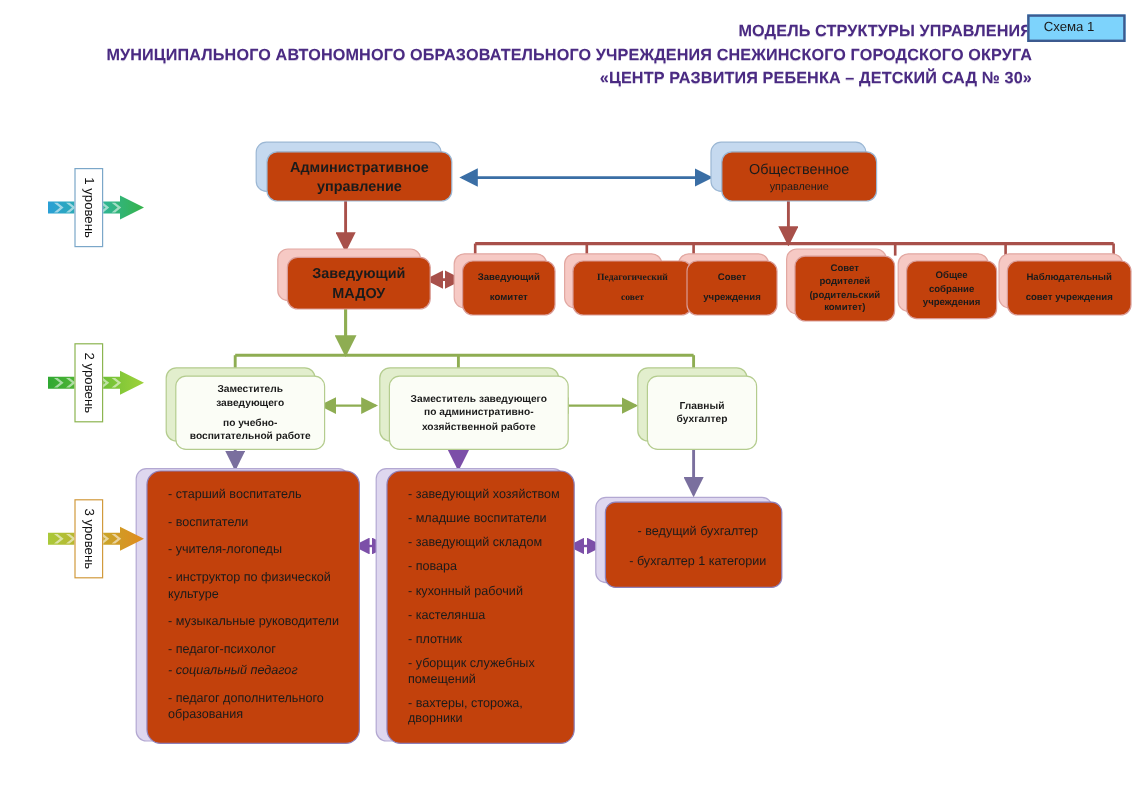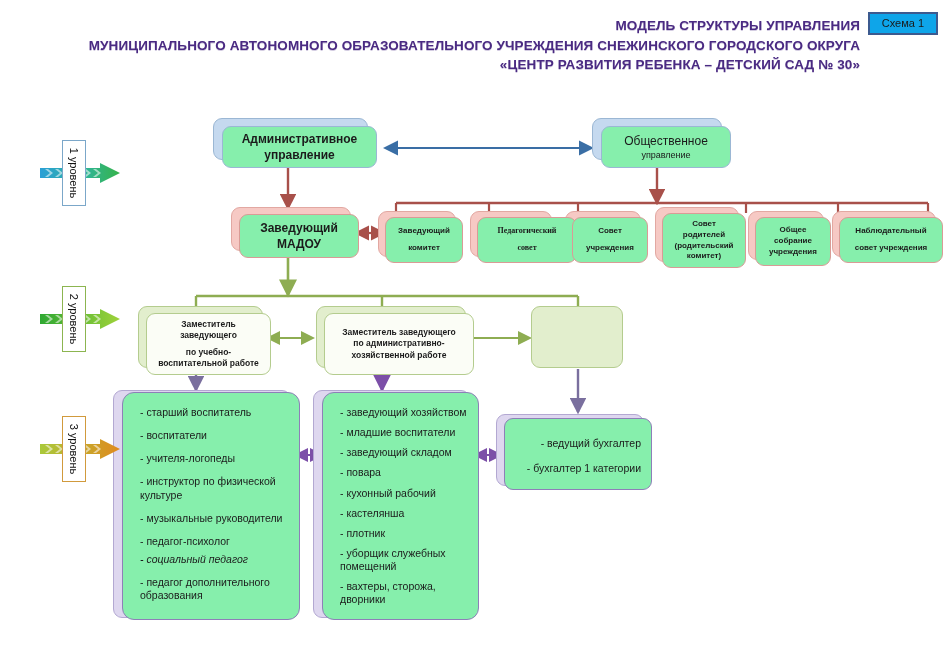--- a/index.html
+++ b/index.html
@@ -38,32 +38,32 @@
   }
   .title-line.l1 { font-size: 13.5px; }
   .title-line.l2 { font-size: 13.5px; }
   .title-line.l3 { font-size: 13.5px; }
 
   
   #scheme-badge {
     position: absolute;
     right: 8px; top: 12px;
     border: 2px solid #3c5a8f;
-    background: #0ea5e9;
+    background: #7dd3fc;
     font-size: 11px;
     color: #1a1a1a;
-    padding: 3px 12px 4px 12px;
+    padding: 3px 24px 4px 12px;
     font-family: "Liberation Sans", sans-serif;
   }
 
   
   .node {
     position: absolute;
     border-radius: 9px;
-    background: #86efac;
+    background: #c2410c;
     display: flex;
     align-items: center;
     justify-content: center;
     text-align: center;
     font-size: 11px;
     color: #1b1b1b;
     line-height: 1.35;
     padding: 4px 6px;
     z-index: 5;
   }
@@ -369,20 +369,26 @@
   <div class="backcard b-green" style="left:316px; top:306px; width:150px; height:62px;"></div>
   <div class="node n-green" style="left:324px; top:313px; width:150px; height:62px; font-size:8.5px; font-weight:bold;">
     <div class="lines">
       <span>Заместитель заведующего</span>
       <span>по административно-</span>
       <span>хозяйственной работе</span>
     </div>
   </div>
 
   <div class="backcard b-green" style="left:531px; top:306px; width:92px; height:62px;"></div>
+  <div class="node n-green" style="left:539px; top:313px; width:92px; height:62px; font-size:8.5px; font-weight:bold;">
+    <div class="lines">
+      <span>Главный</span>
+      <span>бухгалтер</span>
+    </div>
+  </div>
 
   <div class="backcard b-purple" style="left:113px; top:390px; width:178px; height:228px;"></div>
   <div class="node n-purple" style="left:122px; top:392px; width:178px; height:228px; align-items:flex-start; border-radius:12px;">
     <div class="lines" style="text-align:left; padding:9px 4px 0 11px; font-size:10.5px; line-height:1.25;">
       <span style="margin-bottom:10px;">- старший воспитатель</span>
       <span style="margin-bottom:10px;">- воспитатели</span>
       <span style="margin-bottom:10px;">- учителя-логопеды</span>
       <span style="margin-bottom:10px;">- инструктор по физической культуре</span>
       <span style="margin-bottom:10px;">- музыкальные руководители</span>
       <span style="margin-bottom:5px;">- педагог-психолог</span>
@@ -401,19 +407,19 @@
       <span style="margin-bottom:7px;">- кухонный рабочий</span>
       <span style="margin-bottom:7px;">- кастелянша</span>
       <span style="margin-bottom:7px;">- плотник</span>
       <span style="margin-bottom:7px;">- уборщик служебных помещений</span>
       <span>- вахтеры, сторожа, дворники</span>
     </div>
   </div>
 
   <div class="backcard b-purple" style="left:496px; top:414px; width:148px; height:72px;"></div>
   <div class="node n-purple" style="left:504px; top:418px; width:148px; height:72px; align-items:flex-start; border-radius:9px;">
-    <div class="lines" style="text-align:right; padding:14px 4px 0 11px; font-size:10.5px; line-height:1.25;">
+    <div class="lines" style="text-align:center; padding:14px 4px 0 11px; font-size:10.5px; line-height:1.25;">
       <span style="margin-bottom:12px;">- ведущий бухгалтер</span>
       <span>- бухгалтер 1 категории</span>
     </div>
   </div>
 
 </div>
 
 </body></html>

